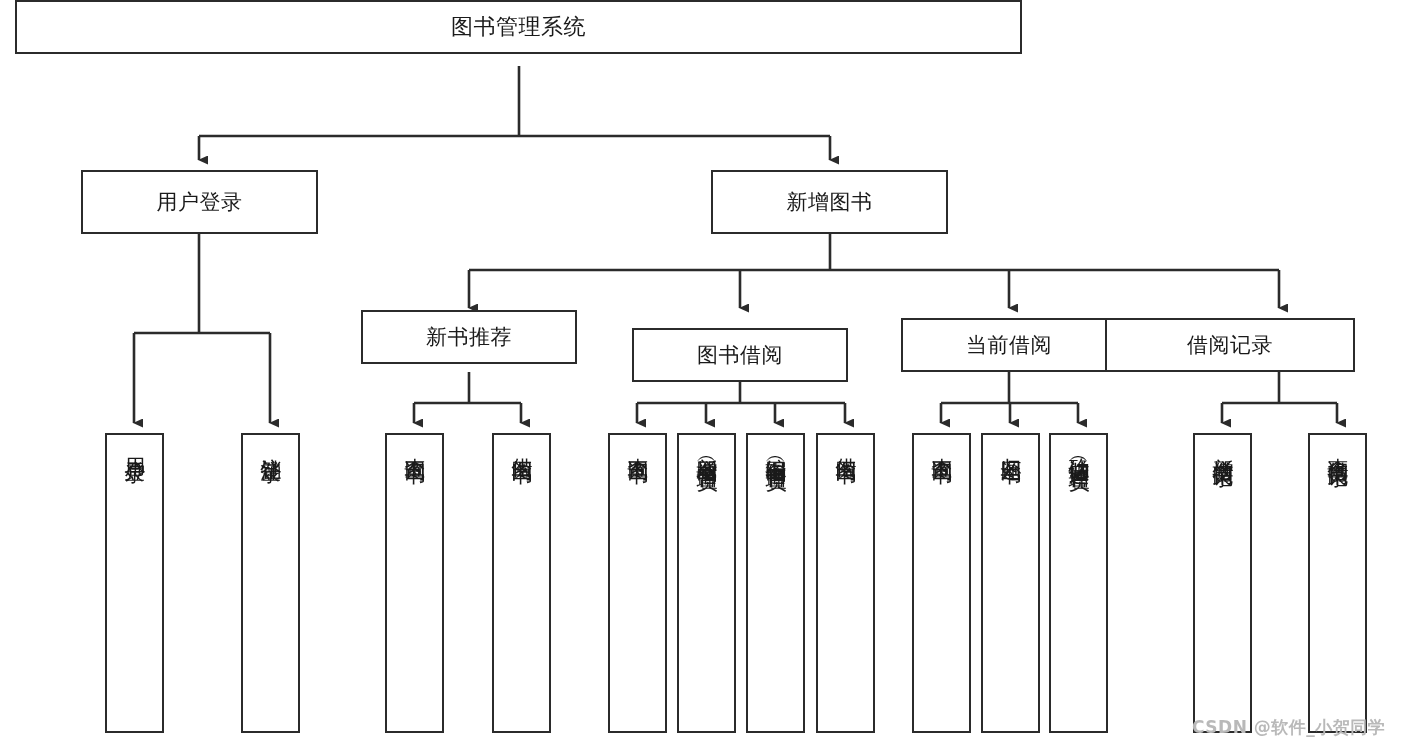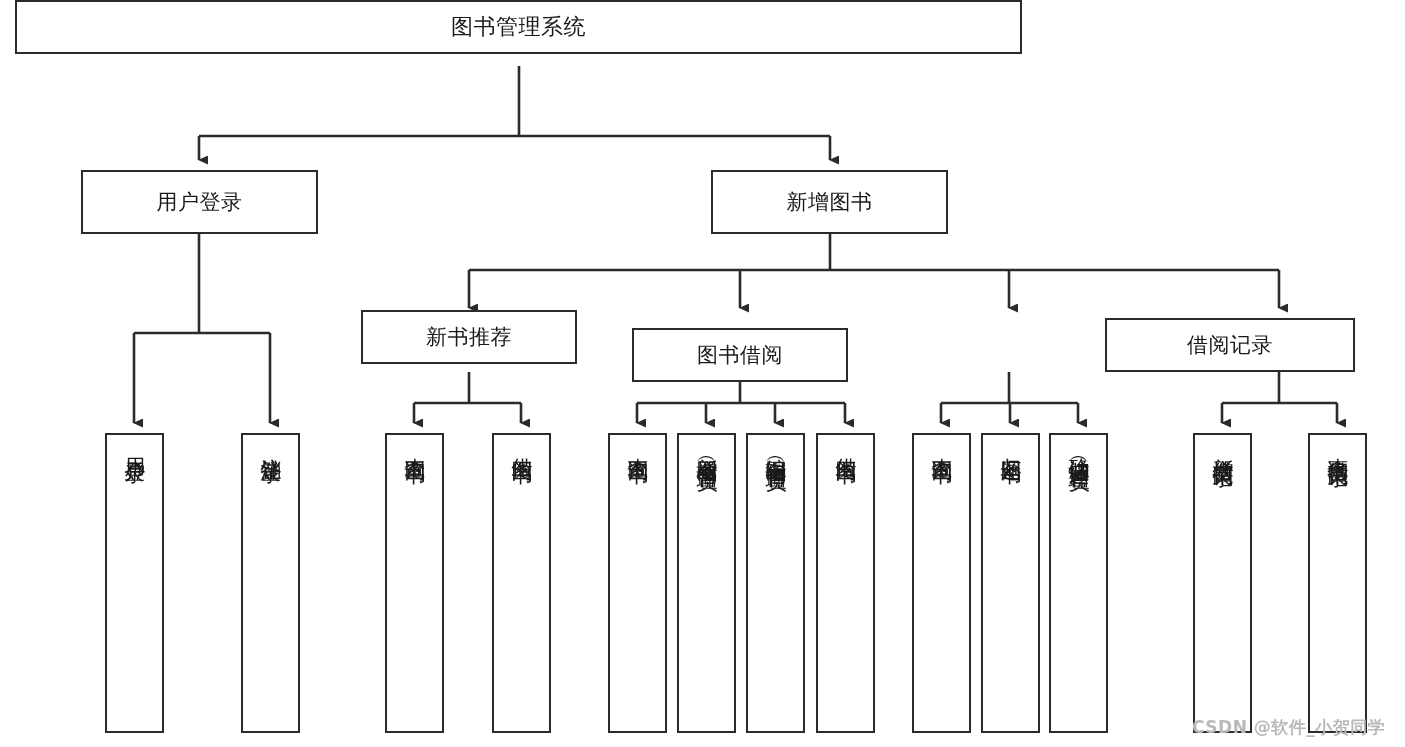--- a/index.html
+++ b/index.html
@@ -137,20 +137,23 @@
   <div class="node horizontal" style="left:711px; top:170px; width:237px; height:64px;">
     <span class="node-label">新增图书</span>
   </div>
 
   <div class="node horizontal" style="left:361px; top:310px; width:216px; height:54px;">
     <span class="node-label">新书推荐</span>
   </div>
   <div class="node horizontal" style="left:632px; top:328px; width:216px; height:54px;">
     <span class="node-label">图书借阅</span>
   </div>
+  <div class="node horizontal" style="left:901px; top:318px; width:216px; height:54px;">
+    <span class="node-label">当前借阅</span>
+  </div>
   <div class="node horizontal" style="left:1105px; top:318px; width:250px; height:54px;">
     <span class="node-label">借阅记录</span>
   </div>
 
   <div class="node vertical" style="left:105px; top:433px; width:59px; height:300px;">
     <span class="node-label">用户登录</span>
   </div>
   <div class="node vertical" style="left:241px; top:433px; width:59px; height:300px;">
     <span class="node-label">注销登录</span>
   </div>

